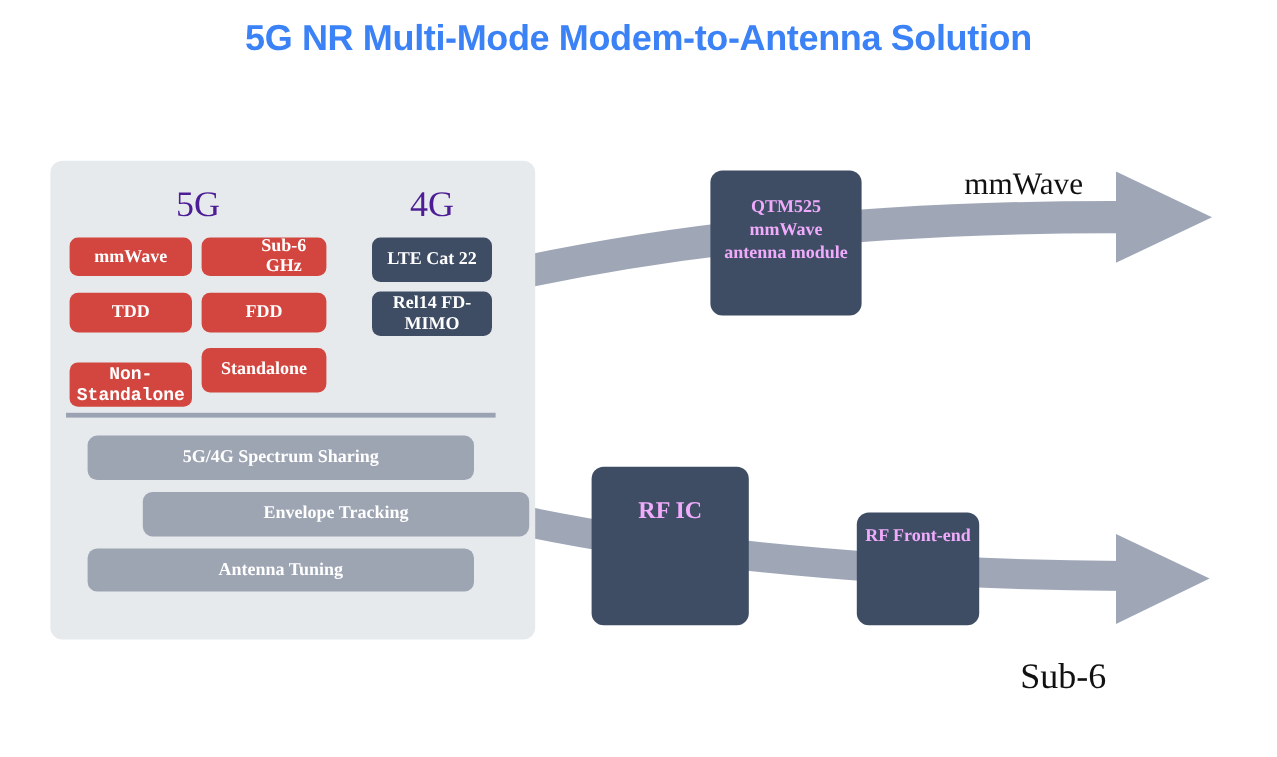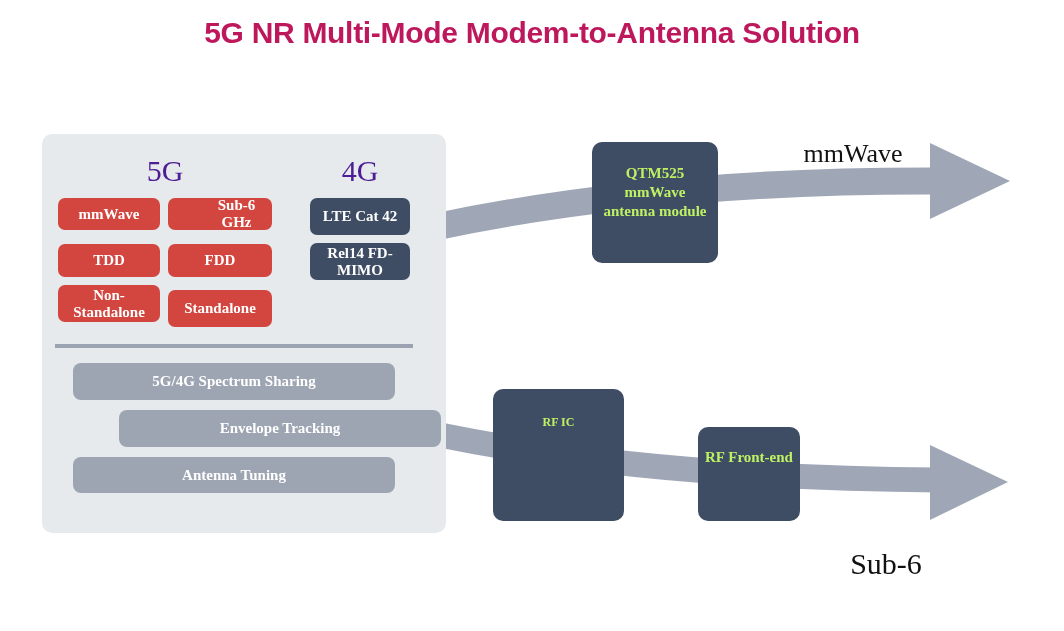--- a/index.html
+++ b/index.html
@@ -3,21 +3,21 @@
 <meta charset="utf-8">
 <style>
   html,body{margin:0;padding:0;}
   body{
     width:1064px;height:631px;position:relative;overflow:hidden;background:#ffffff;
     font-family:"Liberation Serif","DejaVu Serif",serif;
   }
   .title{
     position:absolute;left:0;top:16px;width:1064px;margin:0;text-align:center;
     font-family:"Liberation Sans","DejaVu Sans",sans-serif;
-    font-weight:700;font-size:30px;color:#be185d;letter-spacing:-0.3px;
+    font-weight:700;font-size:30px;color:#3b82f6;letter-spacing:-0.3px;
   }
   .arrows{position:absolute;left:0;top:0;z-index:1;}
   
   .panel{
     position:absolute;left:42px;top:134px;width:404px;height:399px;
     background:#E7EAED;border-radius:10px;z-index:2;
   }
   .heading{position:absolute;font-size:30px;color:#4c1d95;text-align:center;line-height:34px;}
   .h5g{left:16px;top:20px;width:214px;}
   .h4g{left:268px;top:20px;width:100px;}
@@ -26,38 +26,38 @@
     text-align:center;color:#ffffff;font-weight:700;font-size:15px;line-height:17px;
     border-radius:7px;padding:0 2px;box-sizing:border-box;
   }
   .red{background:#D2463F;}
   .navy{background:#3E4D63;}
   .gray{background:#9DA4B2;border-radius:8px;}
   #b-mmwave{left:16px;top:64px;width:102px;height:32px;}
   #b-sub6  {left:126px;top:64px;width:104px;height:32px;padding-left:35px;}
   #b-tdd   {left:16px;top:110px;width:102px;height:33px;}
   #b-fdd   {left:126px;top:110px;width:104px;height:33px;}
-  #b-nsa   {left:16px;top:151px;width:102px;height:37px;}
+  #b-nsa   {left:16px;top:168px;width:102px;height:37px;font-family:Liberation Mono, monospace;}
   #b-sa    {left:126px;top:156px;width:104px;height:37px;}
   #b-lte   {left:268px;top:64px;width:100px;height:37px;}
   #b-rel14 {left:268px;top:109px;width:100px;height:37px;}
   .divider{position:absolute;left:13px;top:210px;width:358px;height:4px;background:#9BA2B1;}
   #f-1{left:31px;top:229px;width:322px;height:37px;}
   #f-2{left:31px;top:276px;width:322px;height:37px;margin-left:46px;}
   #f-3{left:31px;top:323px;width:322px;height:36px;}
   
   .module{
-    position:absolute;background:#3E4D63;border-radius:10px;color:#bef264;font-weight:700;
+    position:absolute;background:#3E4D63;border-radius:10px;color:#f0abfc;font-weight:700;
     display:flex;flex-direction:column;align-items:center;text-align:center;
     box-sizing:border-box;z-index:3;
   }
   #qtm{left:592px;top:142px;width:126px;height:121px;justify-content:center;
        font-size:15px;line-height:19px;padding-bottom:28px;padding-top:8px;}
-  #rfic{left:493px;top:389px;width:131px;height:132px;padding-top:26px;font-size:12px;}
-  #rffe{left:698px;top:427px;width:102px;height:94px;padding-top:22px;font-size:15px;font-family:Liberation Serif, serif;}
+  #rfic{left:493px;top:389px;width:131px;height:132px;padding-top:26px;font-size:20px;}
+  #rffe{left:714px;top:427px;width:102px;height:94px;padding-top:12px;font-size:15px;font-family:Liberation Serif, serif;}
   .flow-label{position:absolute;text-align:center;color:#111111;z-index:3;}
   #mmwave-label{left:783px;top:139px;width:140px;font-size:26px;}
   #sub6-label{left:811px;top:516px;width:150px;}
   #sub6-label .big{font-size:30px;line-height:32px;margin-top:32px;}
   #sub6-label .small{font-size:15px;line-height:18px;margin-top:1px;}
 </style>
 </head>
 <body>
 
 <h1 class="title">5G NR Multi-Mode Modem-to-Antenna Solution</h1>
@@ -73,21 +73,21 @@
   <div class="heading h5g">5G</div>
   <div class="heading h4g">4G</div>
 
   <div class="btn red" id="b-mmwave">mmWave</div>
   <div class="btn red" id="b-sub6">Sub-6 GHz</div>
   <div class="btn red" id="b-fdd">FDD</div>
   <div class="btn red" id="b-tdd">TDD</div>
   <div class="btn red" id="b-nsa">Non-Standalone</div>
   <div class="btn red" id="b-sa">Standalone</div>
 
-  <div class="btn navy" id="b-lte">LTE Cat 42</div>
+  <div class="btn navy" id="b-lte">LTE Cat 22</div>
   <div class="btn navy" id="b-rel14">Rel14 FD-MIMO</div>
 
   <div class="divider"></div>
 
   <div class="btn gray" id="f-1">5G/4G Spectrum Sharing</div>
   <div class="btn gray" id="f-2">Envelope Tracking</div>
   <div class="btn gray" id="f-3">Antenna Tuning</div>
 </div>
 
 <div class="module" id="qtm">

